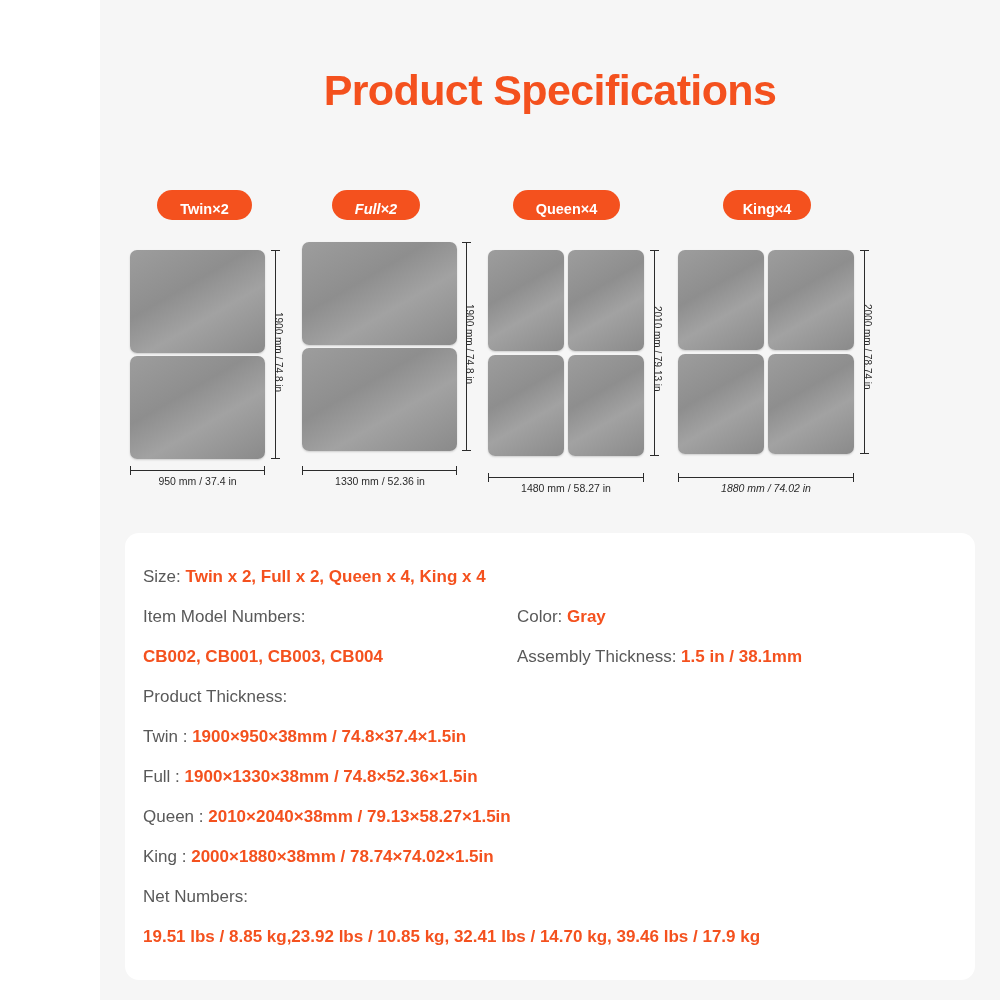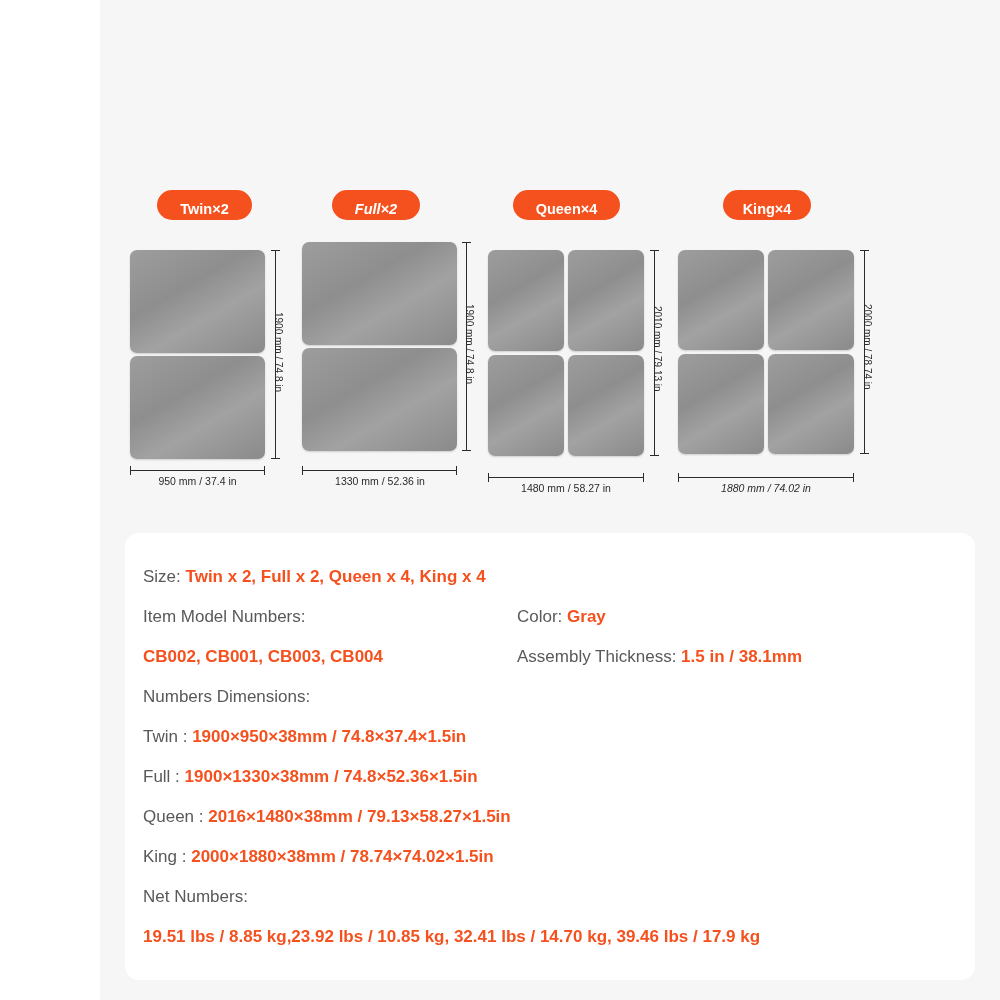--- a/index.html
+++ b/index.html
@@ -144,20 +144,21 @@
   .val-plain {
     color: #f4511e;
     font-weight: bold;
   }
 </style>
 </head>
 <body>
 
 <div class="page">
 
+  <div class="title">Product Specifications</div>
 
   <div class="diagrams">
 
     <div class="group" style="left:25px;">
       <div class="badge" style="left:32px;width:95px;">Twin×2</div>
       <div class="boards" style="left:5px;top:60px;width:135px;">
         <div class="panel" style="width:135px;height:103px;"></div>
         <div class="panel" style="width:135px;height:103px;margin-top:3px;"></div>
       </div>
       <div class="vdim" style="left:150px;top:60px;height:209px;"></div>
@@ -228,36 +229,36 @@
     <div class="spec-row" style="left:18px;top:114px;">
       <span class="val-plain">CB002, CB001, CB003, CB004</span>
     </div>
 
     <div class="spec-row" style="left:392px;top:114px;">
       <span class="lbl">Assembly Thickness: </span>
       <span class="val">1.5 in / 38.1mm</span>
     </div>
 
     <div class="spec-row" style="left:18px;top:154px;">
-      <span class="lbl">Numbers Dimensions:</span>
+      <span class="lbl">Product Thickness:</span>
     </div>
 
     <div class="spec-row" style="left:18px;top:194px;">
       <span class="lbl">Twin : </span>
       <span class="val">1900×950×38mm / 74.8×37.4×1.5in</span>
     </div>
 
     <div class="spec-row" style="left:18px;top:234px;text-align:center;">
       <span class="lbl">Full : </span>
       <span class="val">1900×1330×38mm / 74.8×52.36×1.5in</span>
     </div>
 
     <div class="spec-row" style="left:18px;top:274px;">
       <span class="lbl">Queen : </span>
-      <span class="val">2016×1480×38mm / 79.13×58.27×1.5in</span>
+      <span class="val">2010×2040×38mm / 79.13×58.27×1.5in</span>
     </div>
 
     <div class="spec-row" style="left:18px;top:314px;">
       <span class="lbl">King : </span>
       <span class="val">2000×1880×38mm / 78.74×74.02×1.5in</span>
     </div>
 
     <div class="spec-row" style="left:18px;top:354px;">
       <span class="lbl">Net Numbers:</span>
     </div>

